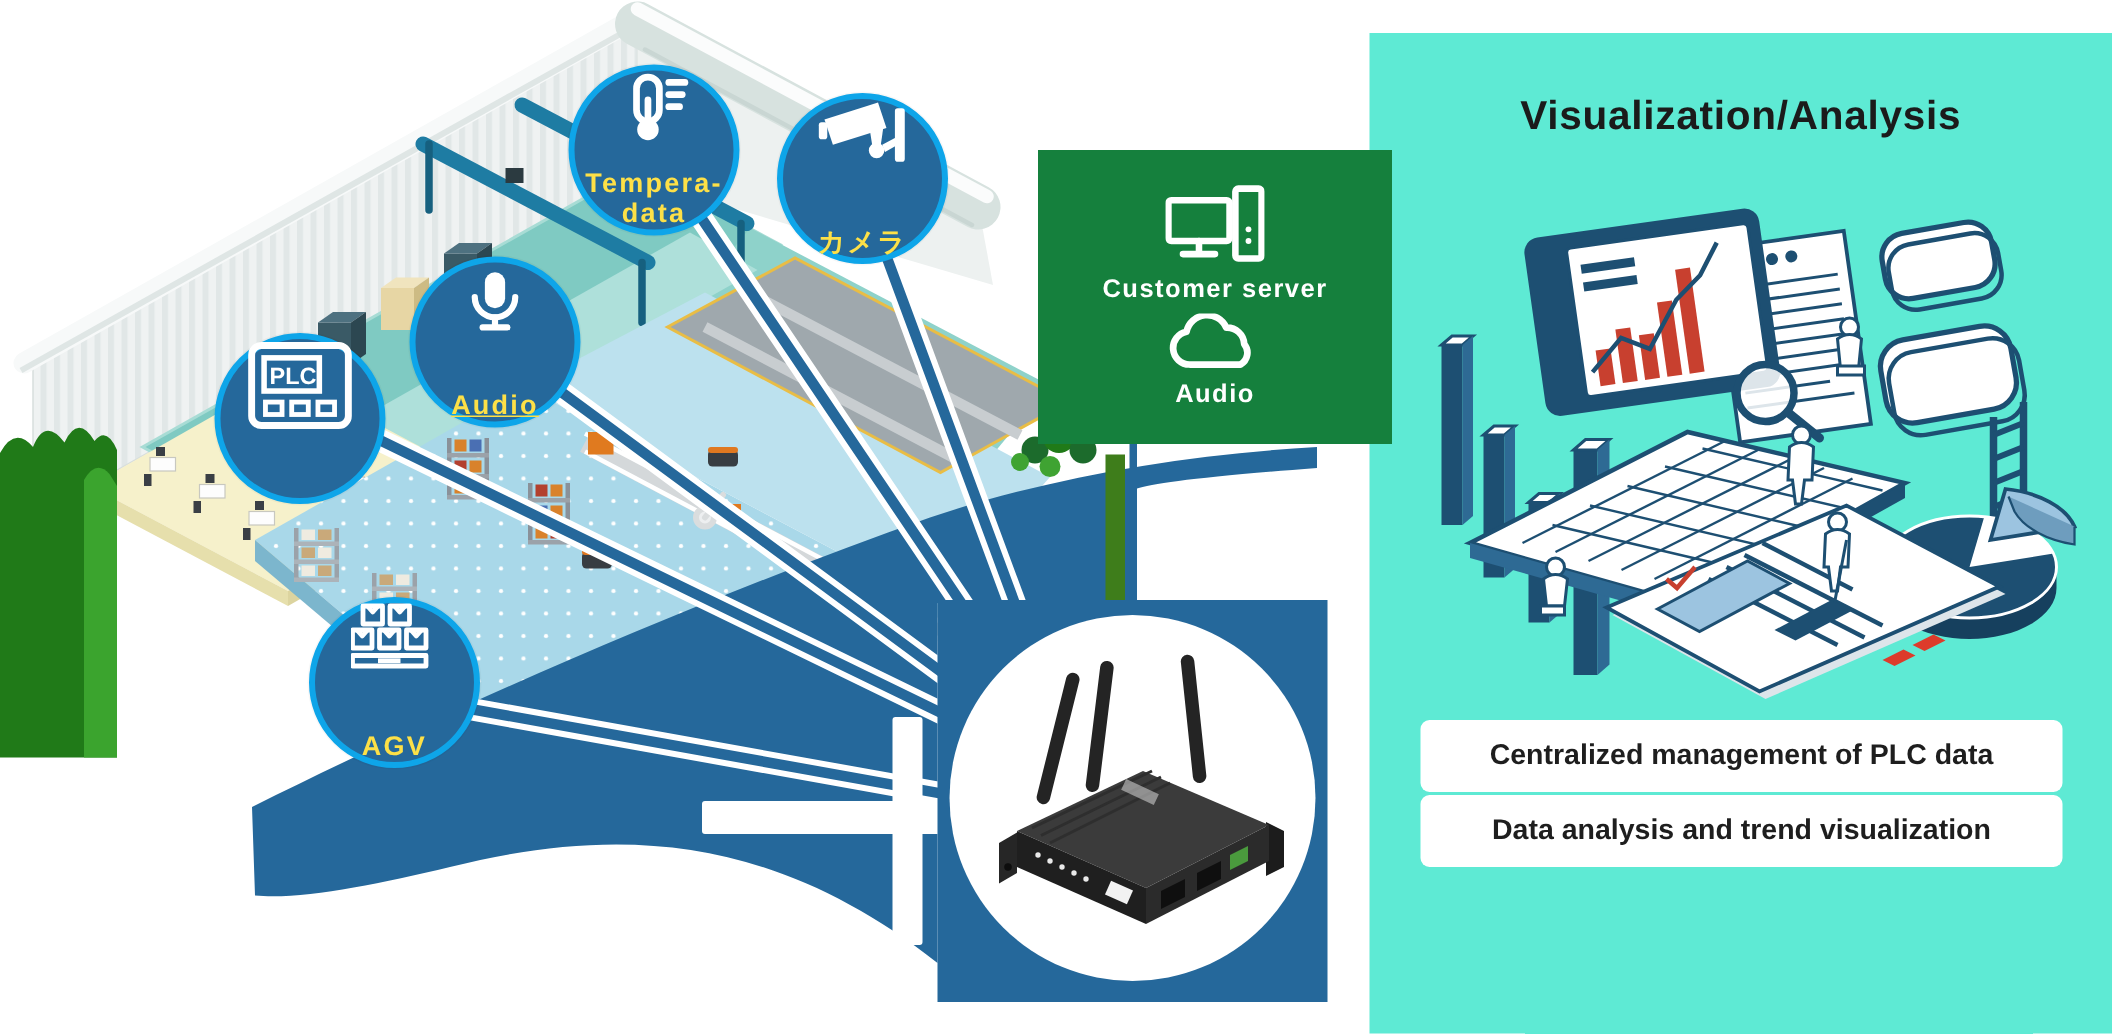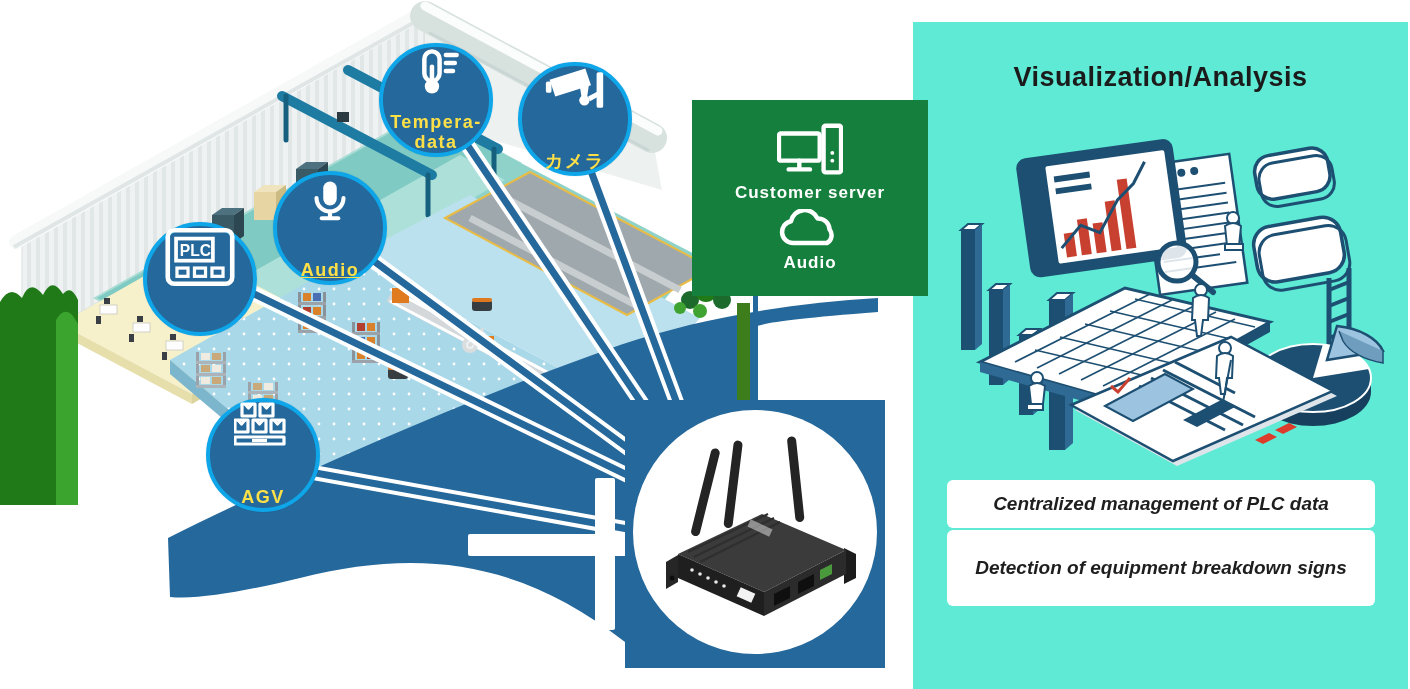--- a/index.html
+++ b/index.html
@@ -26,21 +26,21 @@
   
   #router-box{position:absolute;left:625px;top:400px;width:260px;height:268px;background:#25689B;z-index:20;}
   #router-circle{position:absolute;left:8px;top:10px;width:244px;height:244px;border-radius:50%;background:#fff;}
   
   #panel{position:absolute;left:913px;top:22px;width:495px;height:667px;background:#5eead4;z-index:15;}
   #panel-title{margin-top:40px;text-align:center;font-size:27px;font-weight:bold;color:#1b1b1b;letter-spacing:0.5px;}
   #panel-illustration{position:absolute;left:12px;top:88px;}
   #panel-features{position:absolute;left:34px;top:458px;width:428px;}
   .feature-box{background:#fff;border-radius:6px;margin-bottom:2px;
                display:flex;align-items:center;justify-content:center;text-align:center;
-               font-size:19px;font-weight:bold;color:#1e1e1e;line-height:1.35;padding:4px 14px;box-sizing:border-box;font-style:italic;}
+               font-size:19px;font-weight:bold;color:#1e1e1e;line-height:1.35;padding:4px 14px;box-sizing:border-box;}
   #feature-0,#feature-1{min-height:48px;}
   #feature-2{min-height:76px;}
 </style>
 </head>
 <body>
 
 <svg class="layer" width="1410" height="689" viewBox="0 0 1410 689" style="z-index:0;">
   <defs>
     <pattern id="wallStripes" width="9" height="9" patternUnits="userSpaceOnUse">
       <rect width="9" height="9" fill="#EFF2F2"></rect>
@@ -566,15 +566,15 @@
       <g>
           <circle cx="112" cy="268" r="6"></circle>
           <path d="M104,276 q8,-6 16,0 l-2,18 l-12,0 Z"></path>
           <rect x="102" y="294" width="16" height="6"></rect>
         </g>
     </g>
   </svg>
 
   <div id="panel-features">
     <div class="feature-box" id="feature-0">Centralized management of PLC data</div>
-    <div class="feature-box" id="feature-2">Detection of equipment breakdown signs</div>
+    <div class="feature-box" id="feature-1">Data analysis and trend visualization</div>
   </div>
 </div>
 
 </body></html>

